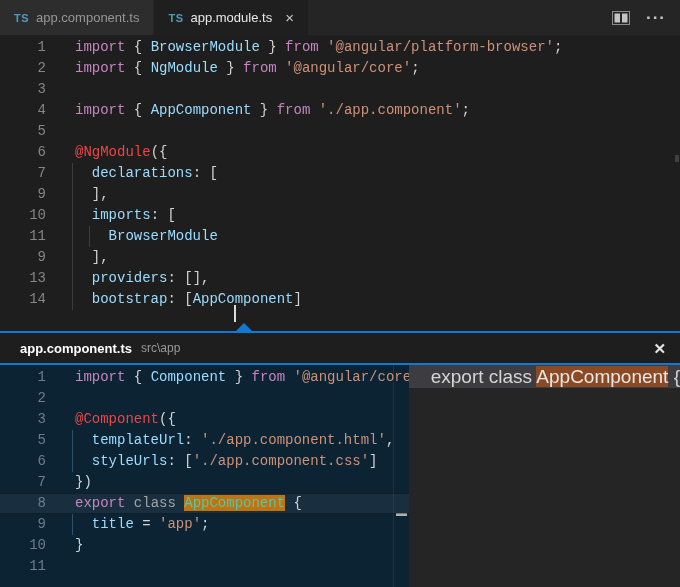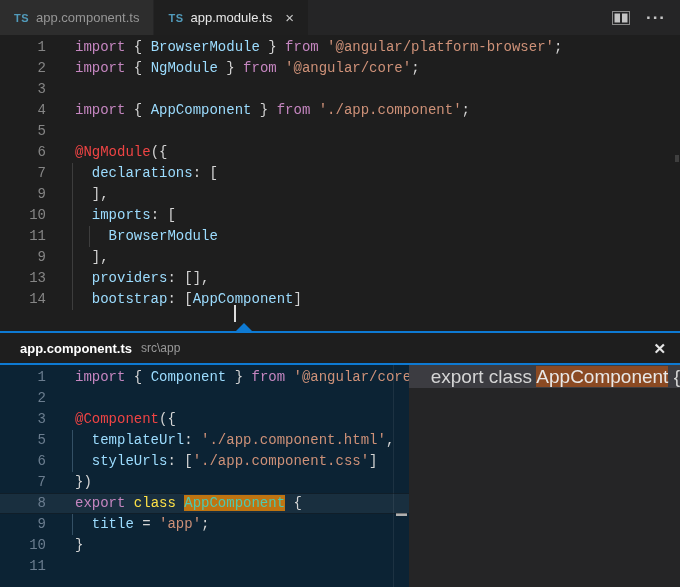--- a/index.html
+++ b/index.html
@@ -23,21 +23,21 @@
   .split-icon { display:flex; cursor:pointer; }
   .more-icon { color:#C5C5C5; font-size:17px; font-weight:bold; letter-spacing:1px; cursor:pointer; line-height:1; }
 
   
   .editor { position:relative; font-family:Liberation Mono, monospace; font-size:14px; overflow:hidden; }
   .code-line { position:relative; white-space:pre; height:21px; line-height:21px; }
   .ln { display:inline-block; width:46px; text-align:right; user-select:none; }
   .code-text { margin-left:29px; }
   .guide { position:absolute; top:0; bottom:0; width:1px; }
   .tok-kw  { color:#C586C0; }
-  .tok-kw2 { color:#fde047;text-align:center; }
+  .tok-kw2 { color:#a3a3a3;text-align:center; }
   .tok-var { color:#9CDCFE; }
   .tok-type{ color:#4EC9B0; }
   .tok-str { color:#CE9178; }
   .tok-fn  { color:#ef4444; }
   .tok-pun { color:#D4D4D4; }
   .caret { position:relative; display:inline-block; width:0; }
   .caret::before { content:""; position:absolute; left:-1px; top:2px; width:2px; height:17px; background:#DCDCDC; }
 
   
   .main-editor { height:296px; background:#1E1E1E; padding-top:2px; }

